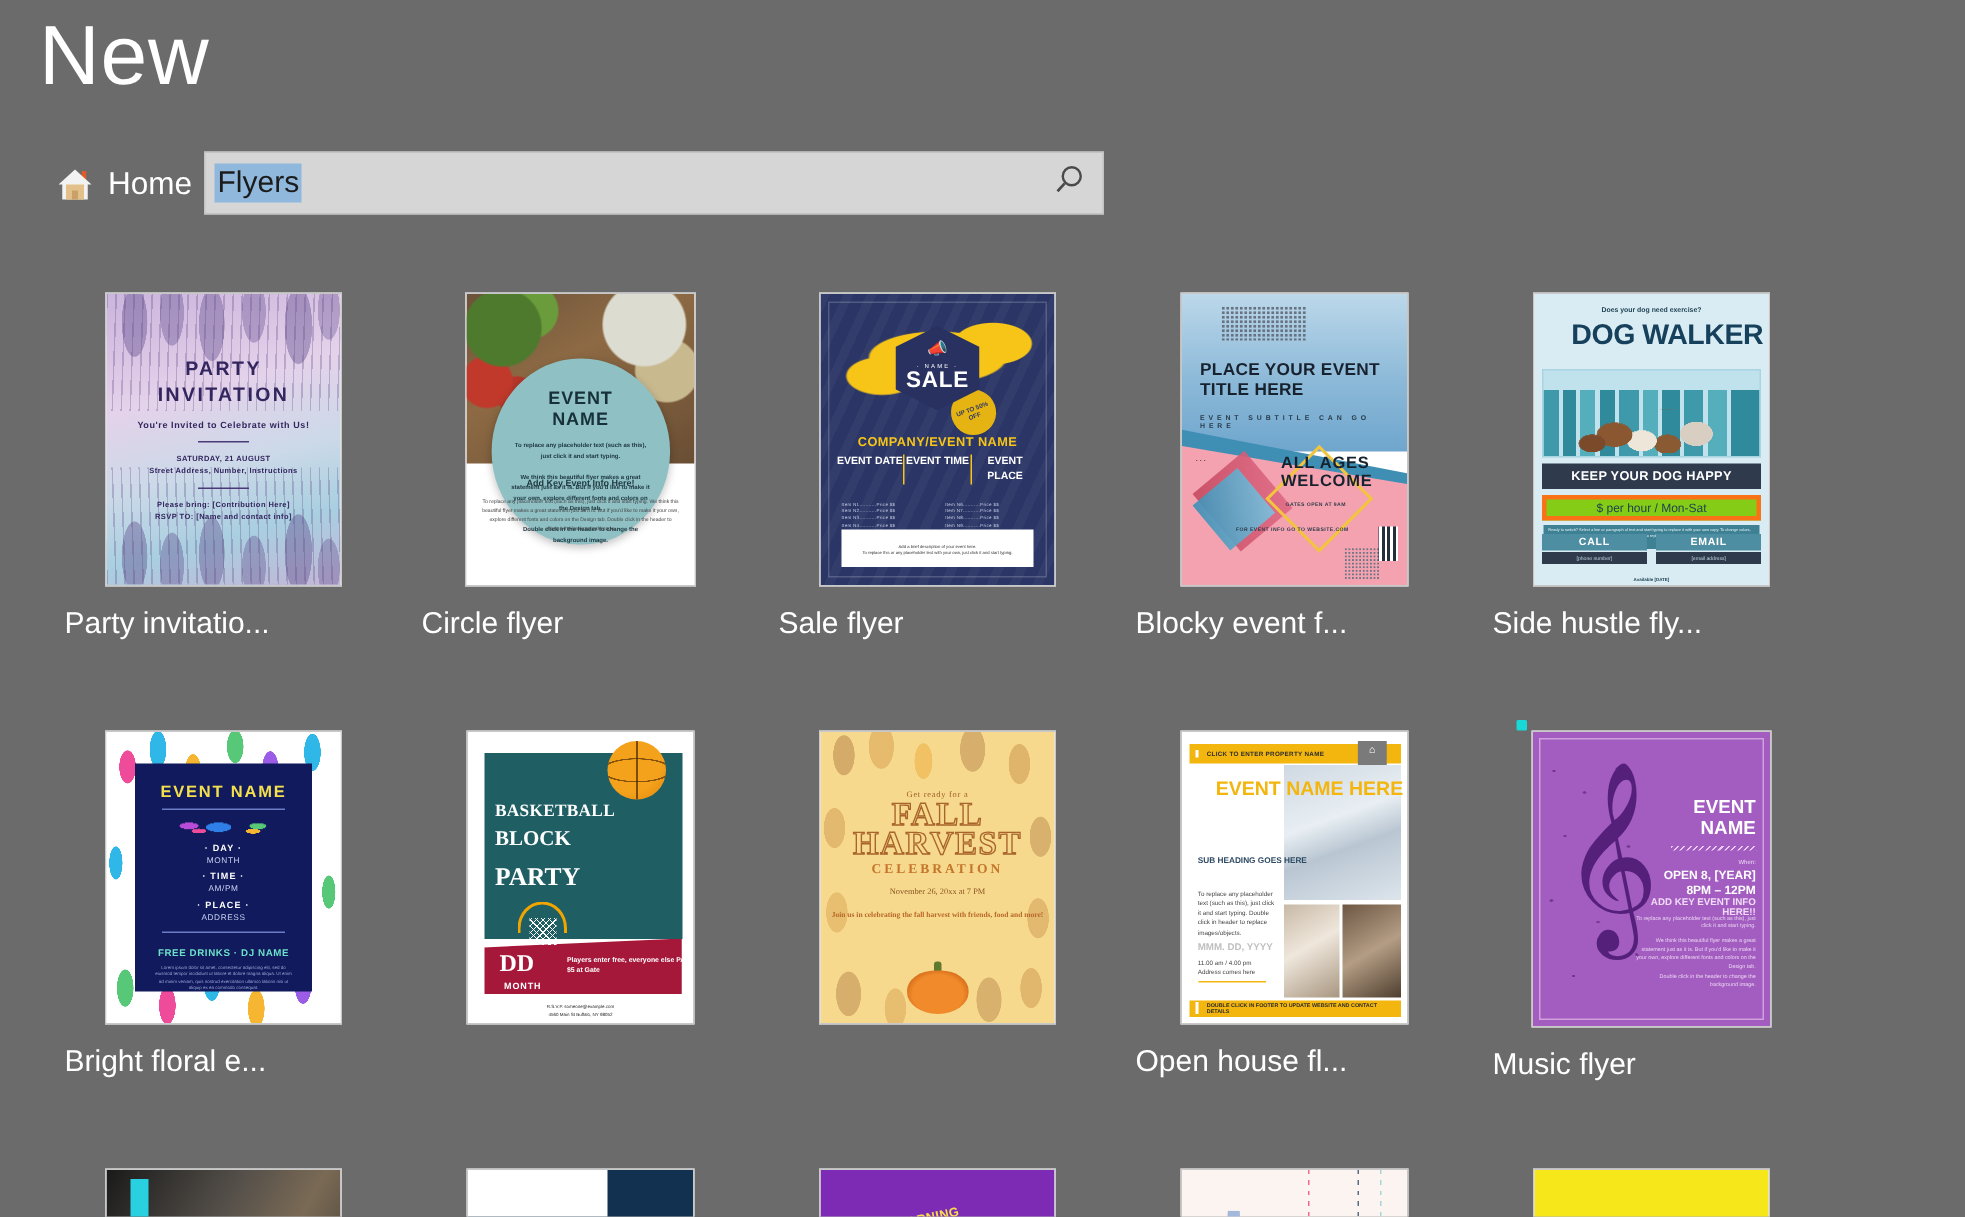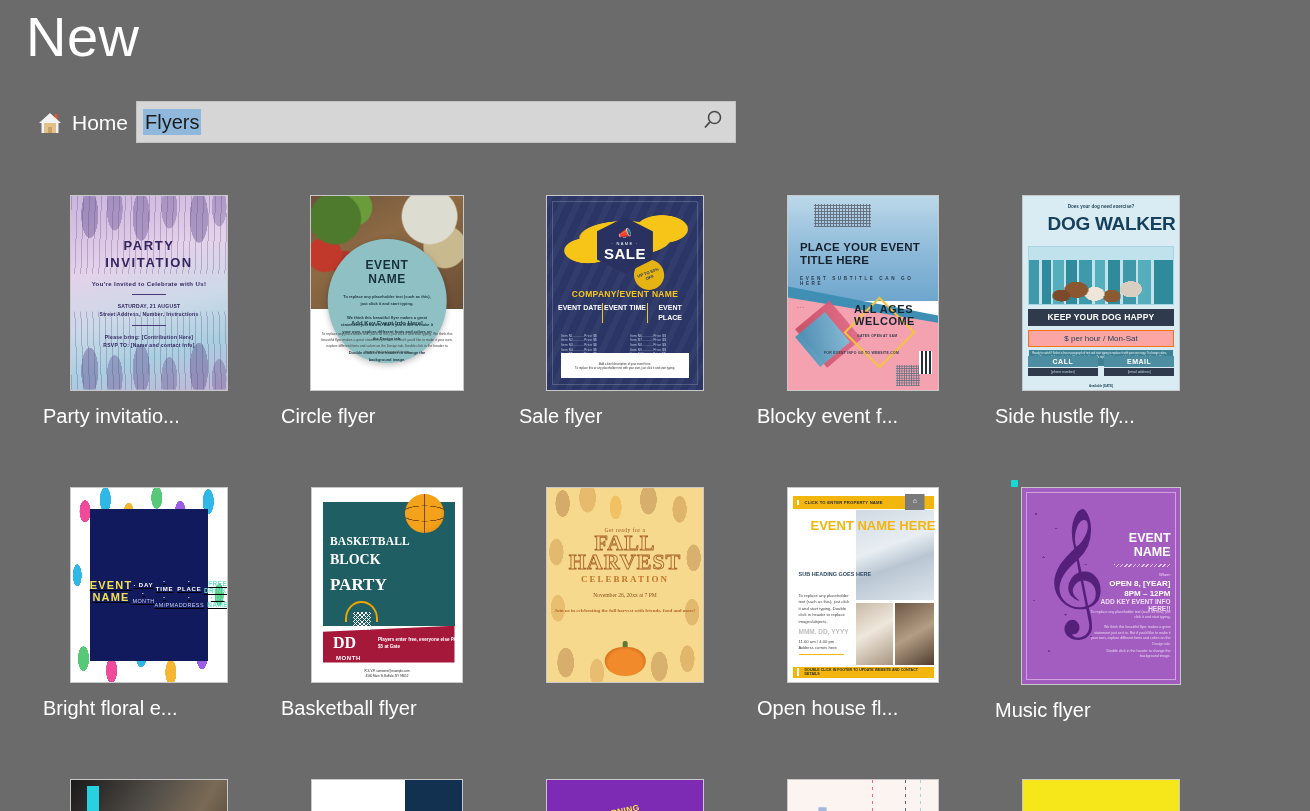--- a/index.html
+++ b/index.html
@@ -191,22 +191,22 @@
     background:
       radial-gradient(ellipse 9% 22% at 13% 78%, #7a4a2a 0 92%, transparent 94%),
       radial-gradient(ellipse 12% 30% at 27% 58%, #8a5730 0 92%, transparent 94%),
       radial-gradient(ellipse 10% 26% at 44% 72%, #efe6da 0 92%, transparent 94%),
       radial-gradient(ellipse 9% 24% at 60% 80%, #8a5a33 0 92%, transparent 94%),
       radial-gradient(ellipse 11% 30% at 78% 56%, #d8cec1 0 92%, transparent 94%);
   }
   .dog-bar { position:absolute; left:3%; right:3%; top:58%; height:9%; background:#2f3a4c;
     display:flex; align-items:center; justify-content:center;
     font-size:8.5px; font-weight:bold; color:#fff; letter-spacing:.2px; }
-  .dog-price { position:absolute; left:3%; right:3%; top:69%; height:9%; background:#fca5a5;
-    border:1px solid #f97316; display:flex; align-items:center; justify-content:center;
+  .dog-price { position:absolute; left:3%; right:3%; top:69%; height:9%; background:#84cc16;
+    border:3px solid #f97316; display:flex; align-items:center; justify-content:center;
     font-size:8px; color:#1d3f52; }
   .dog-desc { position:absolute; left:4%; right:4%; top:79.5%; font-size:2.6px; color:#e6f2f6; line-height:4px;
     background:#3f8194; padding:2px 3px; }
   .dog-btns { position:absolute; left:3%; right:3%; bottom:7%; display:flex; gap:4%; }
   .dog-btn { flex:1; }
   .dog-btn-h { background:#4e8ea2; color:#fff; font-size:7px; font-weight:bold; text-align:center; padding:2px 0; letter-spacing:.5px; }
   .dog-btn-b { background:#2f3a4c; color:#bcd3dc; font-size:3.4px; text-align:center; padding:2px 0; margin-top:1px; }
   .dog-foot { position:absolute; left:0; right:0; bottom:1%; text-align:center; font-size:3px; font-weight:bold; color:#1d3f52; }
 
   
@@ -222,21 +222,21 @@
       radial-gradient(ellipse 5% 9% at 8% 88%, #57c878 0 70%, transparent 72%),
       radial-gradient(ellipse 5% 9% at 26% 94%, #ef4b9b 0 70%, transparent 72%),
       radial-gradient(ellipse 5% 9% at 45% 86%, #2fb7e8 0 70%, transparent 72%),
       radial-gradient(ellipse 5% 9% at 64% 95%, #f7b632 0 70%, transparent 72%),
       radial-gradient(ellipse 5% 9% at 84% 87%, #9b5de5 0 70%, transparent 72%),
       radial-gradient(ellipse 4% 8% at 4% 45%, #2fb7e8 0 70%, transparent 72%),
       radial-gradient(ellipse 4% 8% at 95% 55%, #57c878 0 70%, transparent 72%),
       #ffffff;
   }
   .floral-card { position:absolute; left:12%; top:11%; right:12%; bottom:11%; background:#101a5c;
-    display:flex; flex-direction:row; align-items:center; padding-top:8%; text-align:center;text-decoration:underline; }
+    display:flex; flex-direction:column; align-items:center; padding-top:8%; text-align:center; }
   .fl-h { font-size:11px; font-weight:bold; color:#f4e04d; letter-spacing:1.2px; }
   .fl-rule { width:70%; height:1px; background:#6b7cc4; margin:5px 0; }
   .fl-art { width:70%; height:24%; margin:3px 0;
     background:
       radial-gradient(ellipse 12% 40% at 46% 50%, #2f7fe8 0 85%, transparent 88%),
       radial-gradient(ellipse 9% 28% at 22% 40%, #b84bd8 0 85%, transparent 88%),
       radial-gradient(ellipse 8% 26% at 78% 42%, #57c878 0 85%, transparent 88%),
       radial-gradient(ellipse 7% 20% at 30% 78%, #ef4b9b 0 85%, transparent 88%),
       radial-gradient(ellipse 7% 20% at 74% 80%, #f7b632 0 85%, transparent 88%);
   }
@@ -608,21 +608,20 @@
               <div class="bb-dd">DD</div>
               <div class="bb-mo">MONTH</div>
               <div class="bb-note">Players enter free, everyone else PAY $5 at Gate</div>
               <div class="bb-foot">
                 <div>R.S.V.P. someone@example.com</div>
                 <div>4560 Main St Buffalo, NY 98052</div>
               </div>
             </div>
           </div>
         </div>
-        <div class="thumb-label">Basketball flyer</div>
       </div>
 
       <div class="cell" style="left:506px;">
         <div class="thumb-wrap">
           <div class="thumb" style="width:158px;height:196px;">
             <div class="tn t-fall">
               <div class="fall-leaves"></div>
               <div class="fall-body">
                 <div class="fall-pre">Get ready for a</div>
                 <div class="fall-h1">FALL</div>

